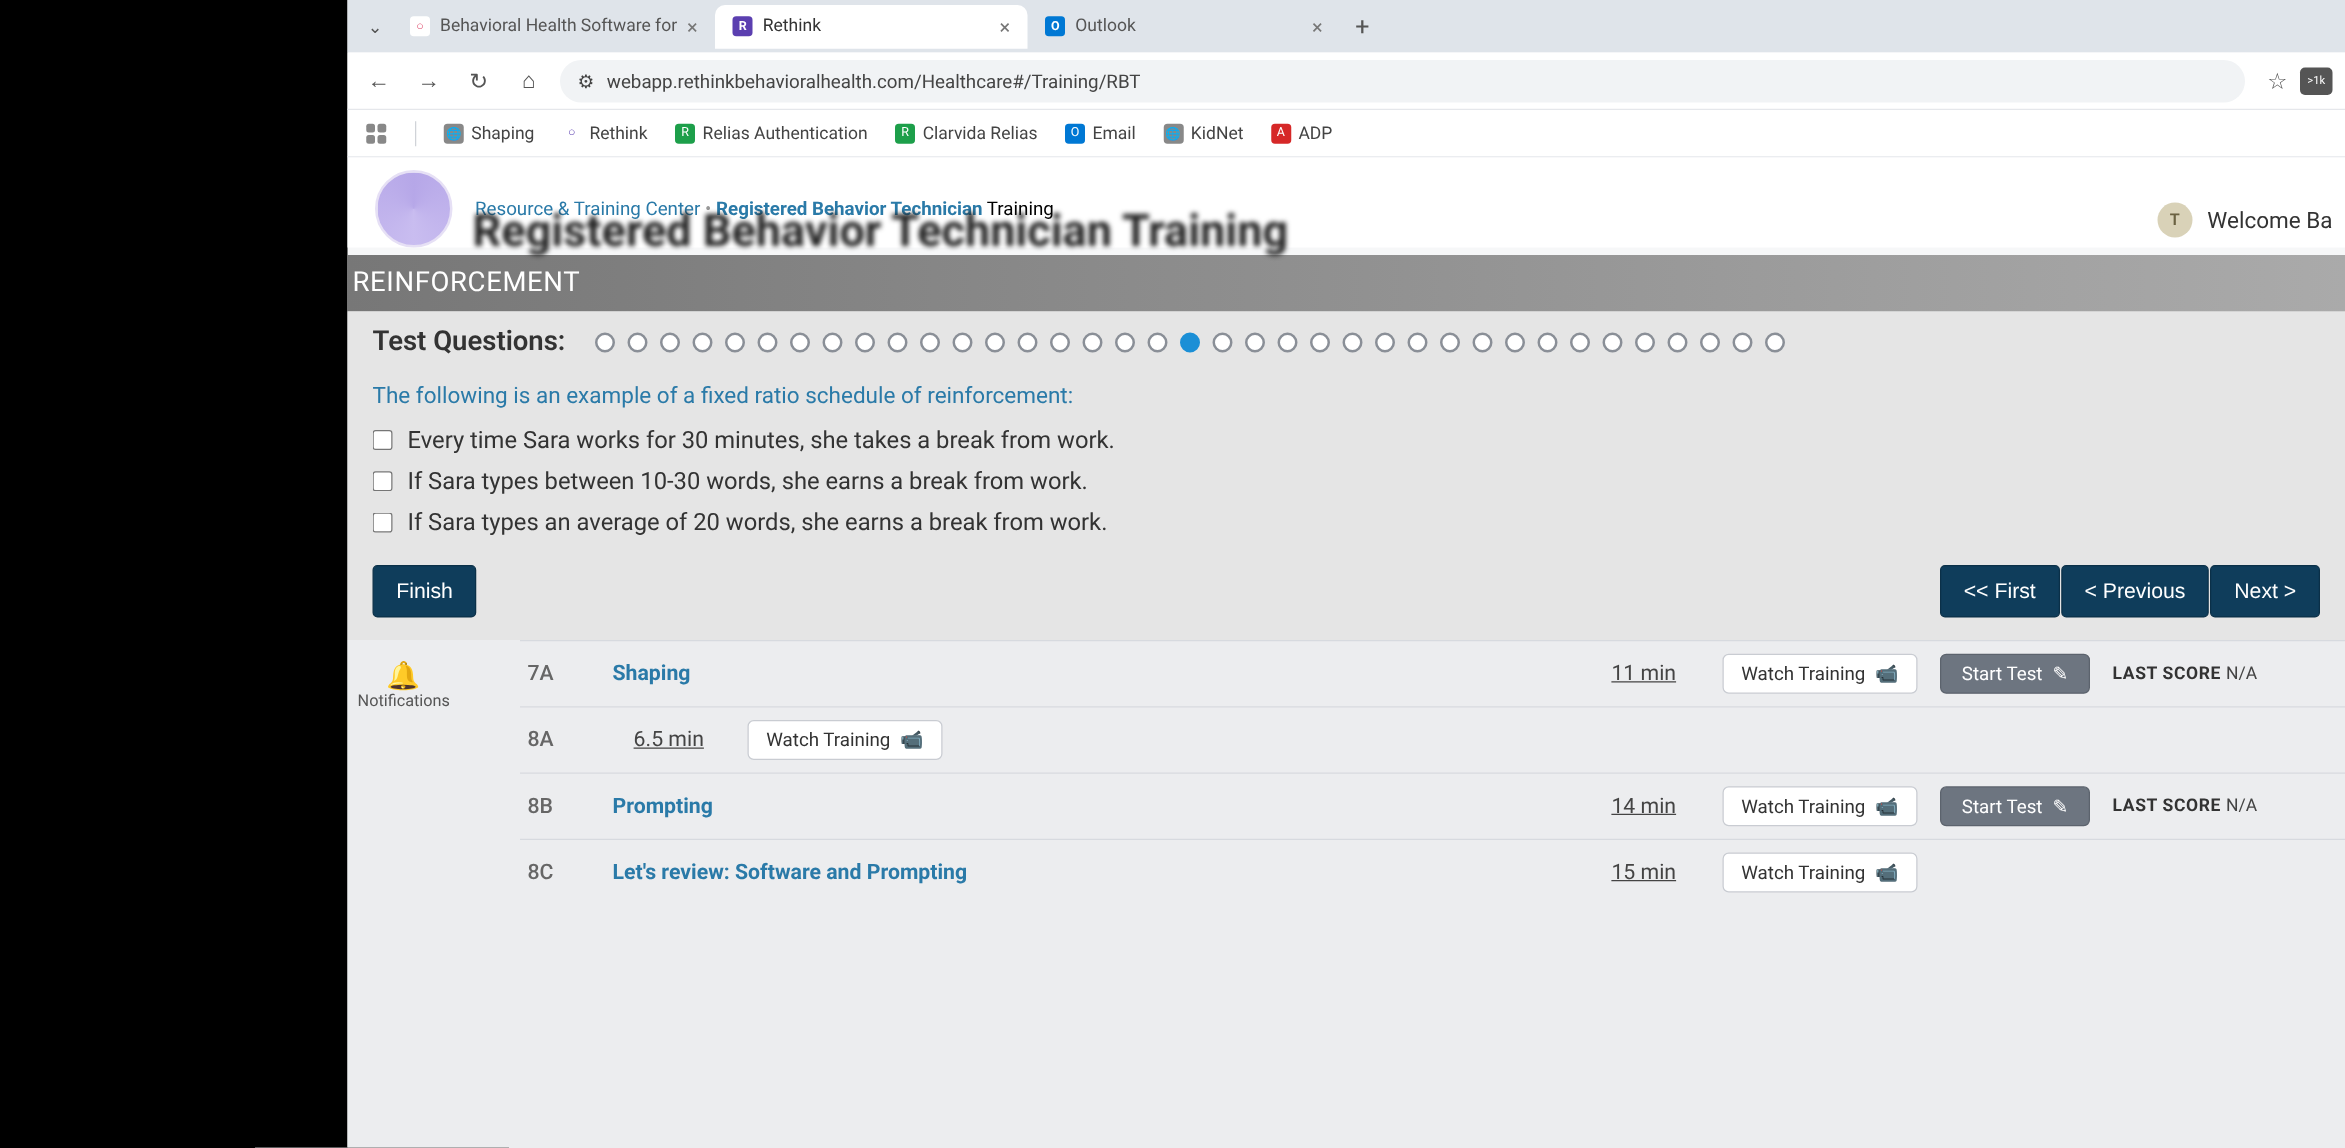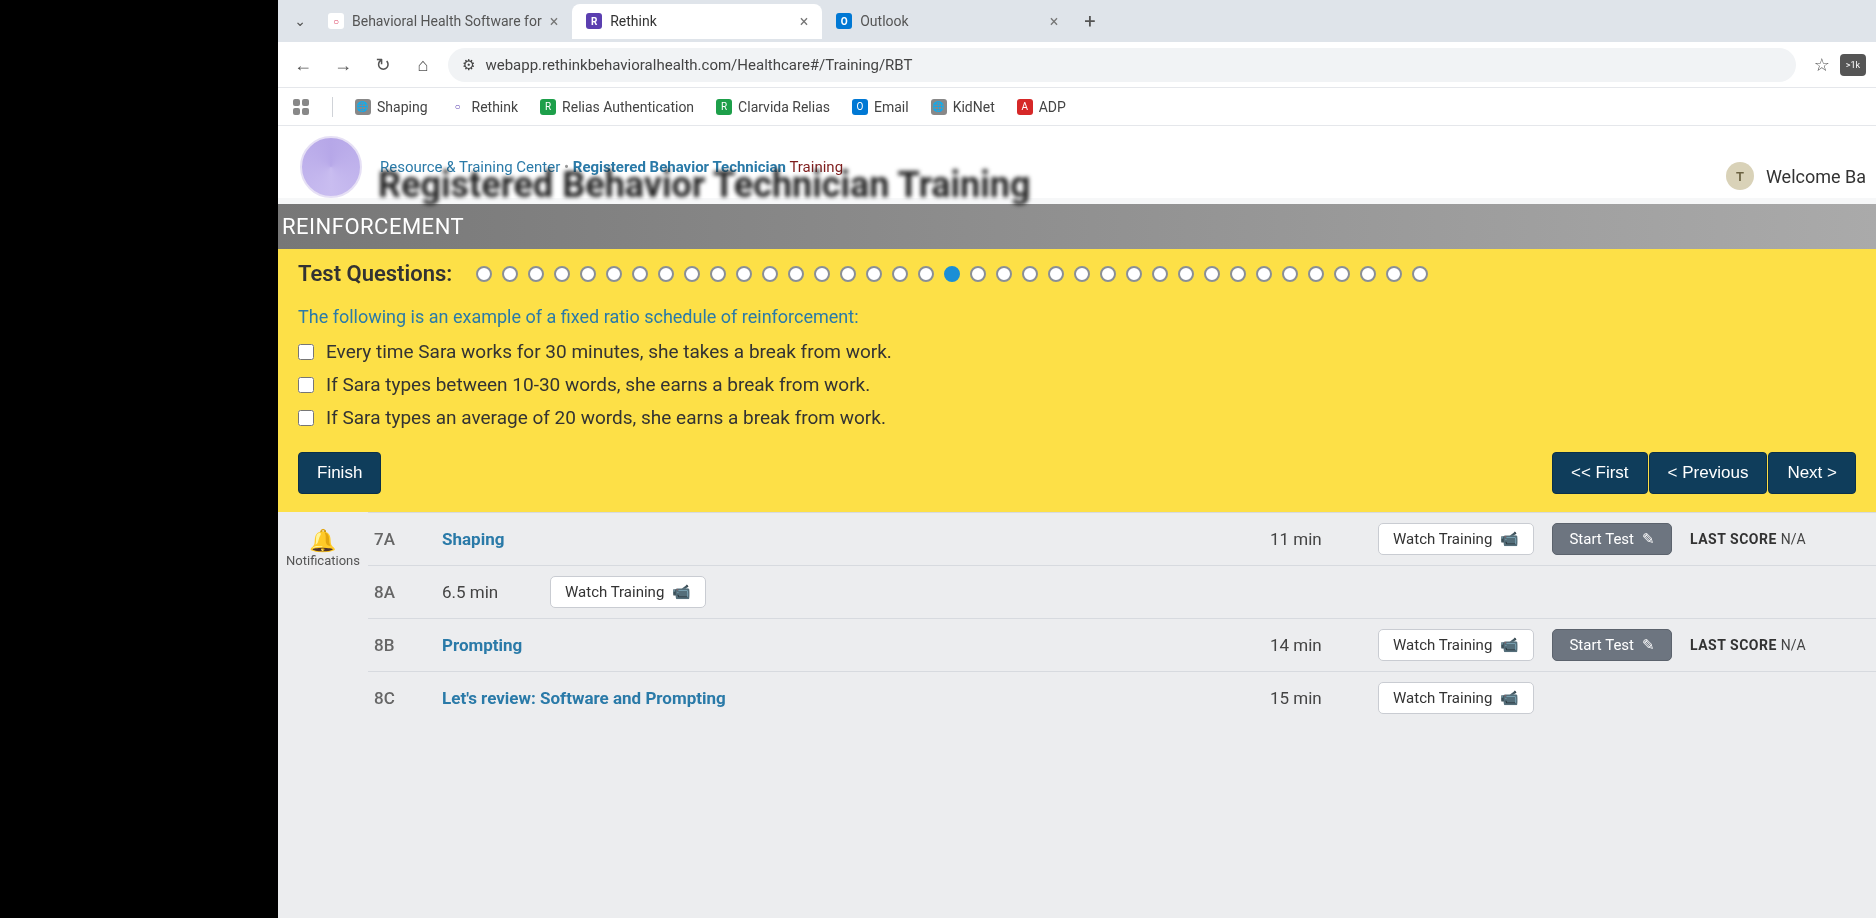--- a/index.html
+++ b/index.html
@@ -97,21 +97,21 @@
     display: flex; align-items: center; gap: 18px;
     position: relative;
   }
   .logo {
     width: 62px; height: 62px; border-radius: 50%;
     background: conic-gradient(#b6a7e8, #c9bdf0, #b6a7e8);
     border: 2px solid #e6e0f5;
   }
   .crumbs { color: #2a7aa8; font-size: 15px; }
   .crumbs .sep { color: #999; }
-  .crumbs .tail { color: #7f1d1d; }
+  .crumbs .tail { color: #000000; }
   .page-title-blur {
     font-size: 36px; font-weight: 700; color: #222;
     filter: blur(2px);
     position: absolute; left: 100px; top: 38px;
   }
   .welcome {
     position: absolute; right: 10px; top: 36px;
     display: flex; align-items: center; gap: 12px;
     font-size: 18px; color: #333;
   }
@@ -125,21 +125,21 @@
   .modal-band {
     background: rgba(102,102,102,0.6);
     margin-top: 6px;
   }
   .modal-header {
     padding: 10px 4px;
     color: #fff; font-size: 22px; letter-spacing: 0.5px;
     background: linear-gradient(to right, #777, #aaa);
   }
   .modal-body {
-    background: #fde047;
+    background: #e5e5e5;
     padding: 12px 20px 18px 20px;
   }
   .tq-row { display: flex; align-items: center; gap: 24px; flex-wrap: nowrap; }
   .tq-label { font-size: 22px; color: #333; font-weight: 600; }
   .dots { display: flex; gap: 10px; align-items: center; }
   .dot {
     width: 16px; height: 16px; border-radius: 50%;
     border: 2px solid #8a8f97; background: #fff;
   }
   .dot.active { background: #1b8fd6; border-color: #1b8fd6; }
@@ -166,24 +166,25 @@
   }
   .notif-col .bell { font-size: 22px; color: #555; }
   .course-table { flex: 1; }
   .course-row {
     display: flex; align-items: center;
     border-top: 1px solid #d7dadf;
     padding: 10px 16px 10px 6px;
     gap: 18px;
     font-size: 17px; color: #333;
     background: #ecedef;
+    margin-left: 48px;
   }
   .cr-code { width: 50px; color: #666; font-weight: 500; }
   .cr-title { flex: 1; color: #2a7aa8; font-weight: bold; }
-  .cr-dur { width: 90px; text-align: left; color: #444; }
+  .cr-dur { width: 90px; text-align: center; color: #444; text-decoration: underline; }
   .cr-watch {
     background: #fff; border: 1px solid #c9ccd2; border-radius: 5px;
     padding: 6px 14px; color: #333; font-size: 15px;
     display: flex; align-items: center; gap: 8px;
   }
   .cr-start {
     background: #6d7580; border: 1px solid #5c636d; border-radius: 5px;
     padding: 6px 14px; color: #fff; font-size: 15px;
     display: flex; align-items: center; gap: 8px;
     width: 120px; justify-content: center;

